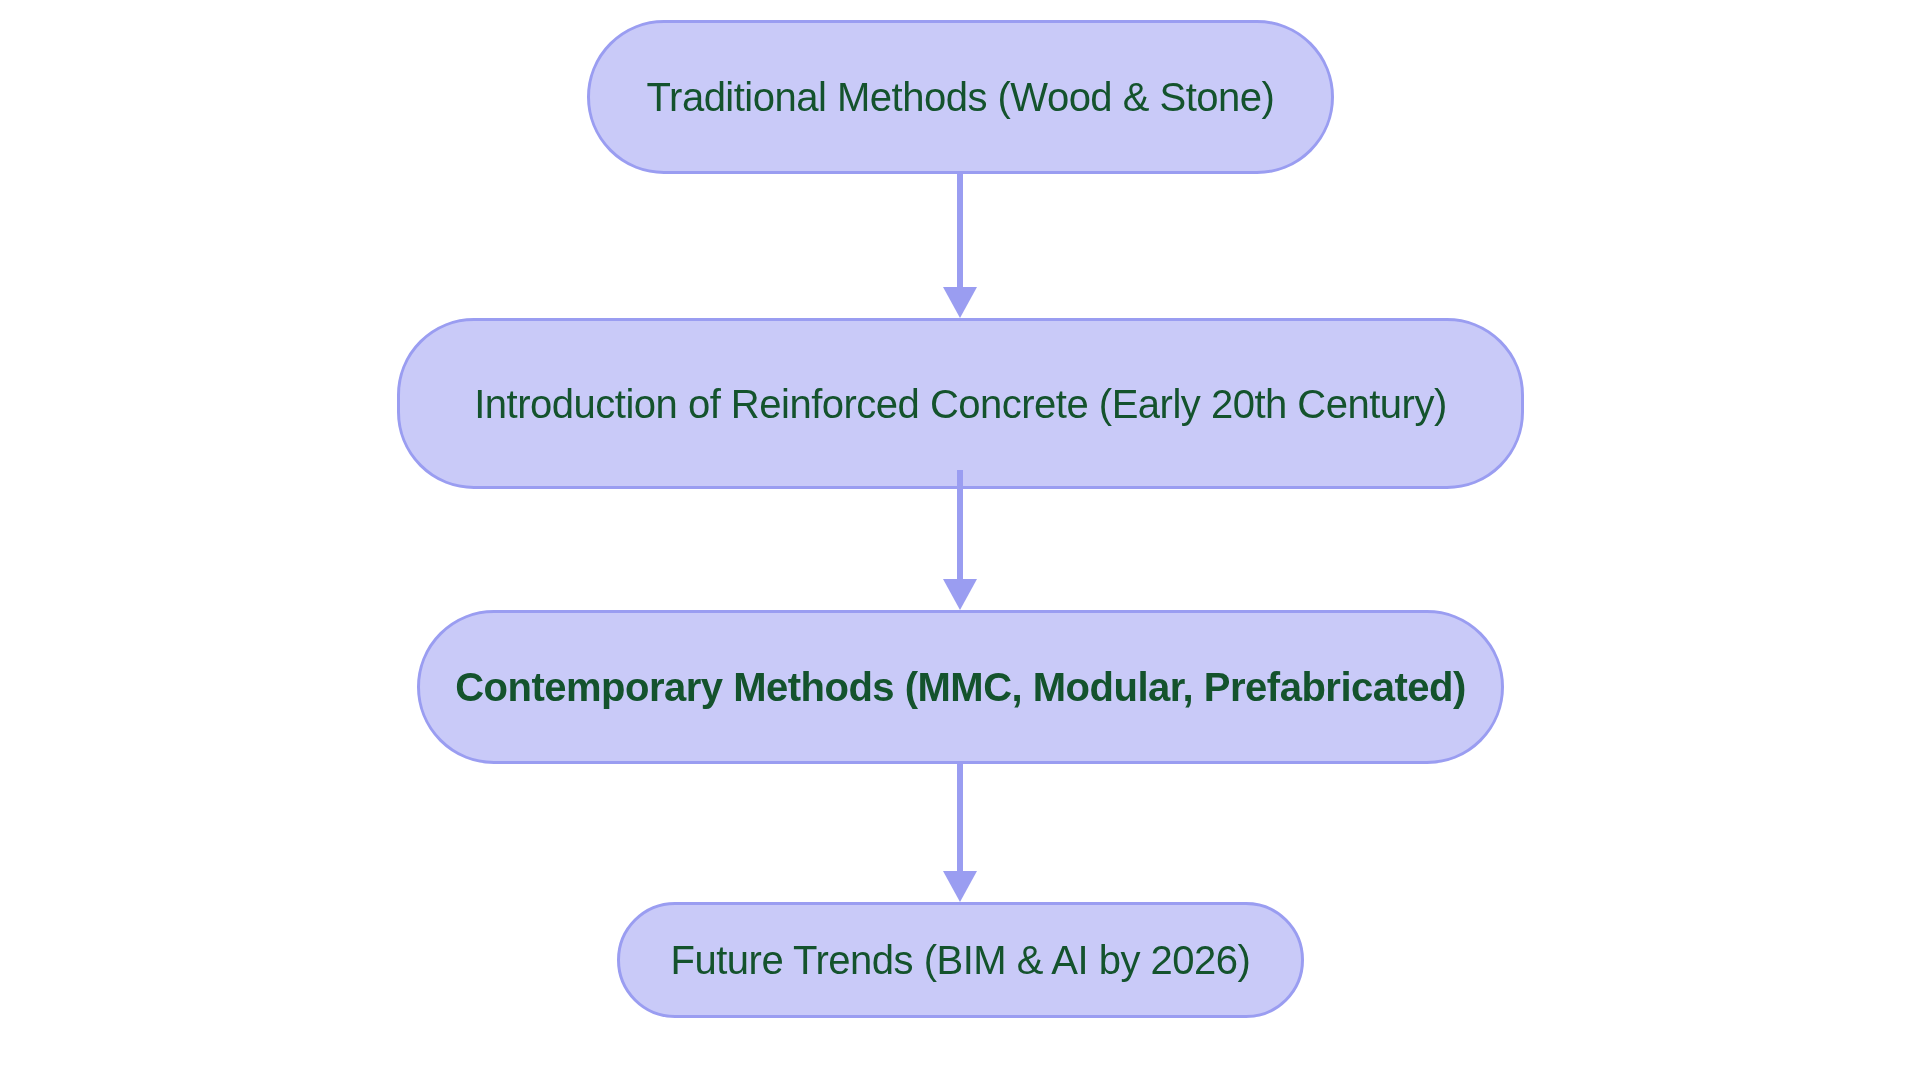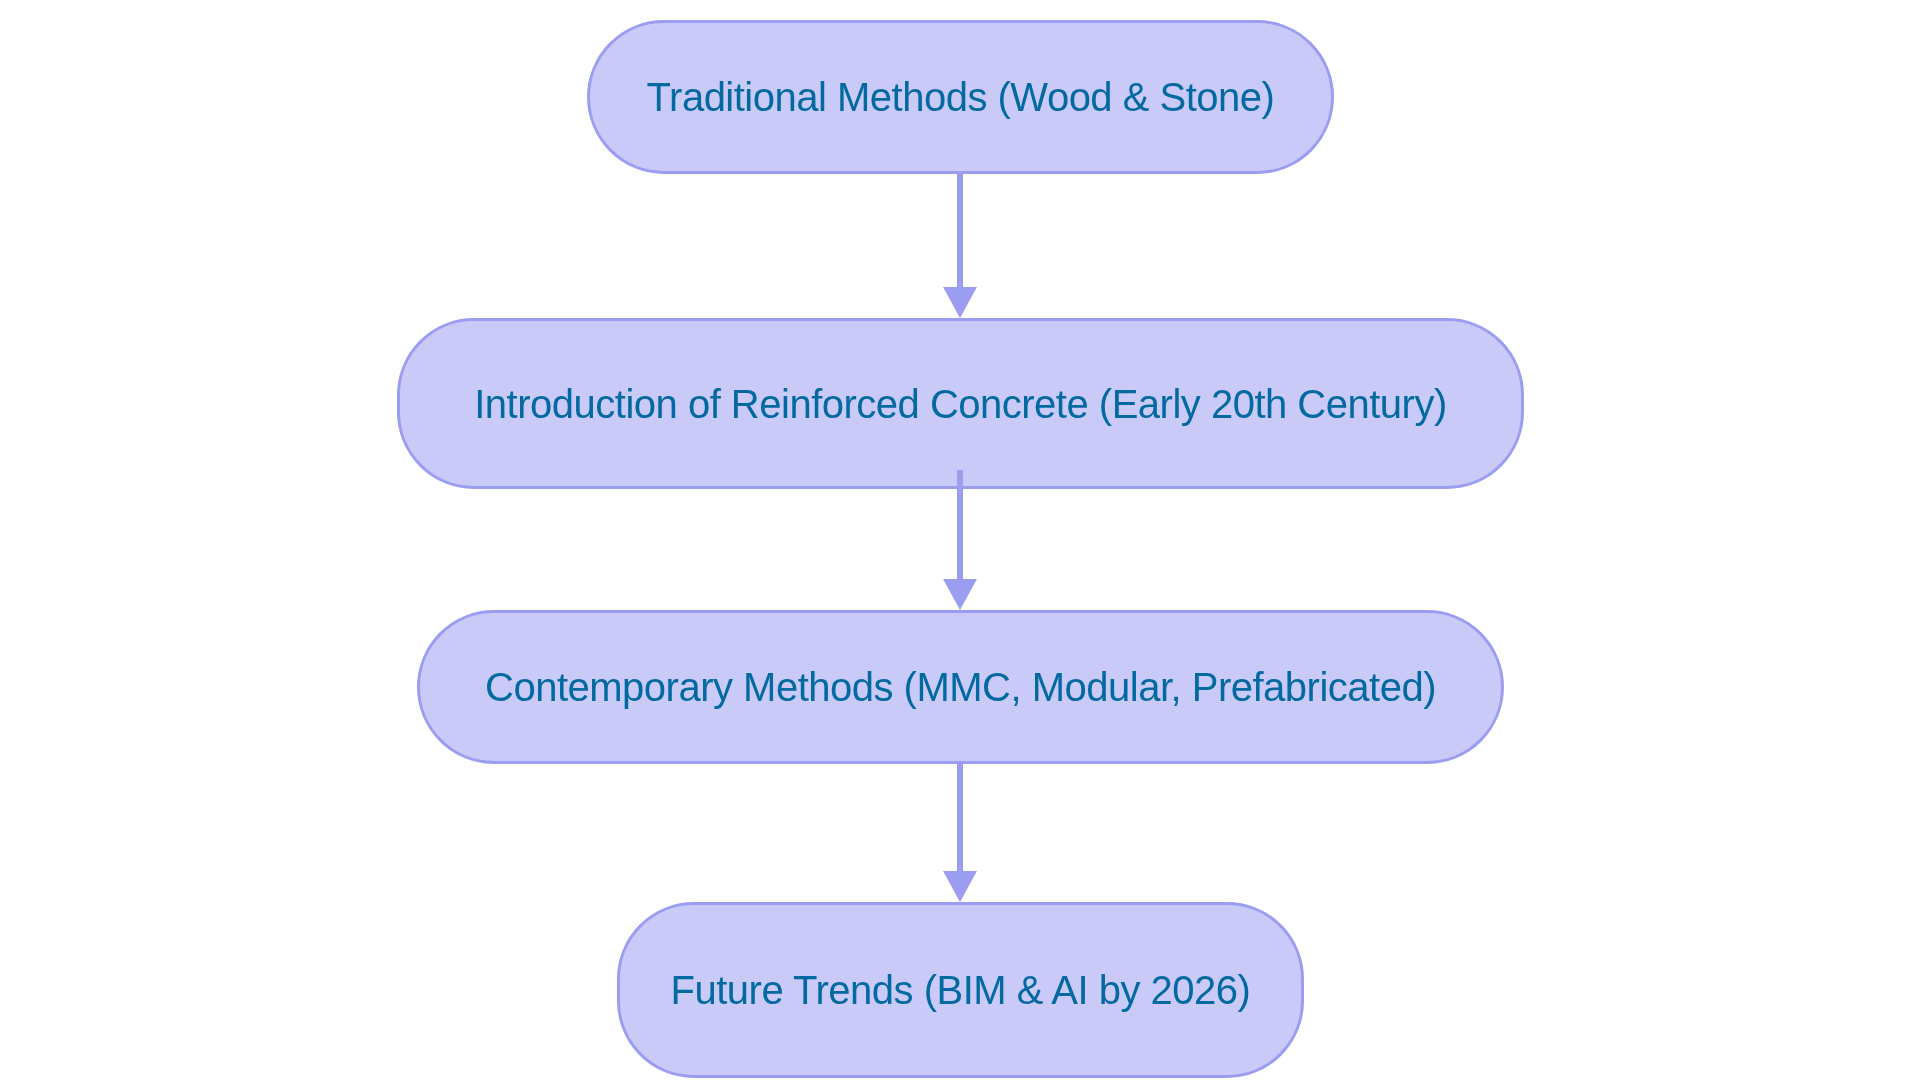--- a/index.html
+++ b/index.html
@@ -20,31 +20,31 @@
     box-sizing: border-box;
     background: #c9caf8;
     border: 3px solid #9a9df1;
     border-radius: 77px;
     display: flex;
     align-items: center;
     justify-content: center;
     text-align: center;
   }
   .node .label {
-    color: #0369a1;
+    color: #14532d;
     font-size: 40px;
     letter-spacing: -0.5px;
     line-height: 1.2;
     white-space: nowrap;
   }
   
   .n1 { left: 587px; top: 20px;  width: 747px;  height: 154px; }
   .n2 { left: 397px; top: 318px; width: 1127px; height: 171px; }
-  .n3 { left: 417px; top: 610px; width: 1087px; height: 154px; }
-  .n4 { left: 617px; top: 902px; width: 687px;  height: 176px; }
+  .n3 { left: 417px; top: 610px; width: 1087px; height: 154px; font-weight: bold; }
+  .n4 { left: 617px; top: 902px; width: 687px;  height: 116px; }
 
   
   .arrow-shaft {
     position: absolute;
     left: 957px;
     width: 6px;
     background: #9a9df1;
   }
   .arrow-head {
     position: absolute;

